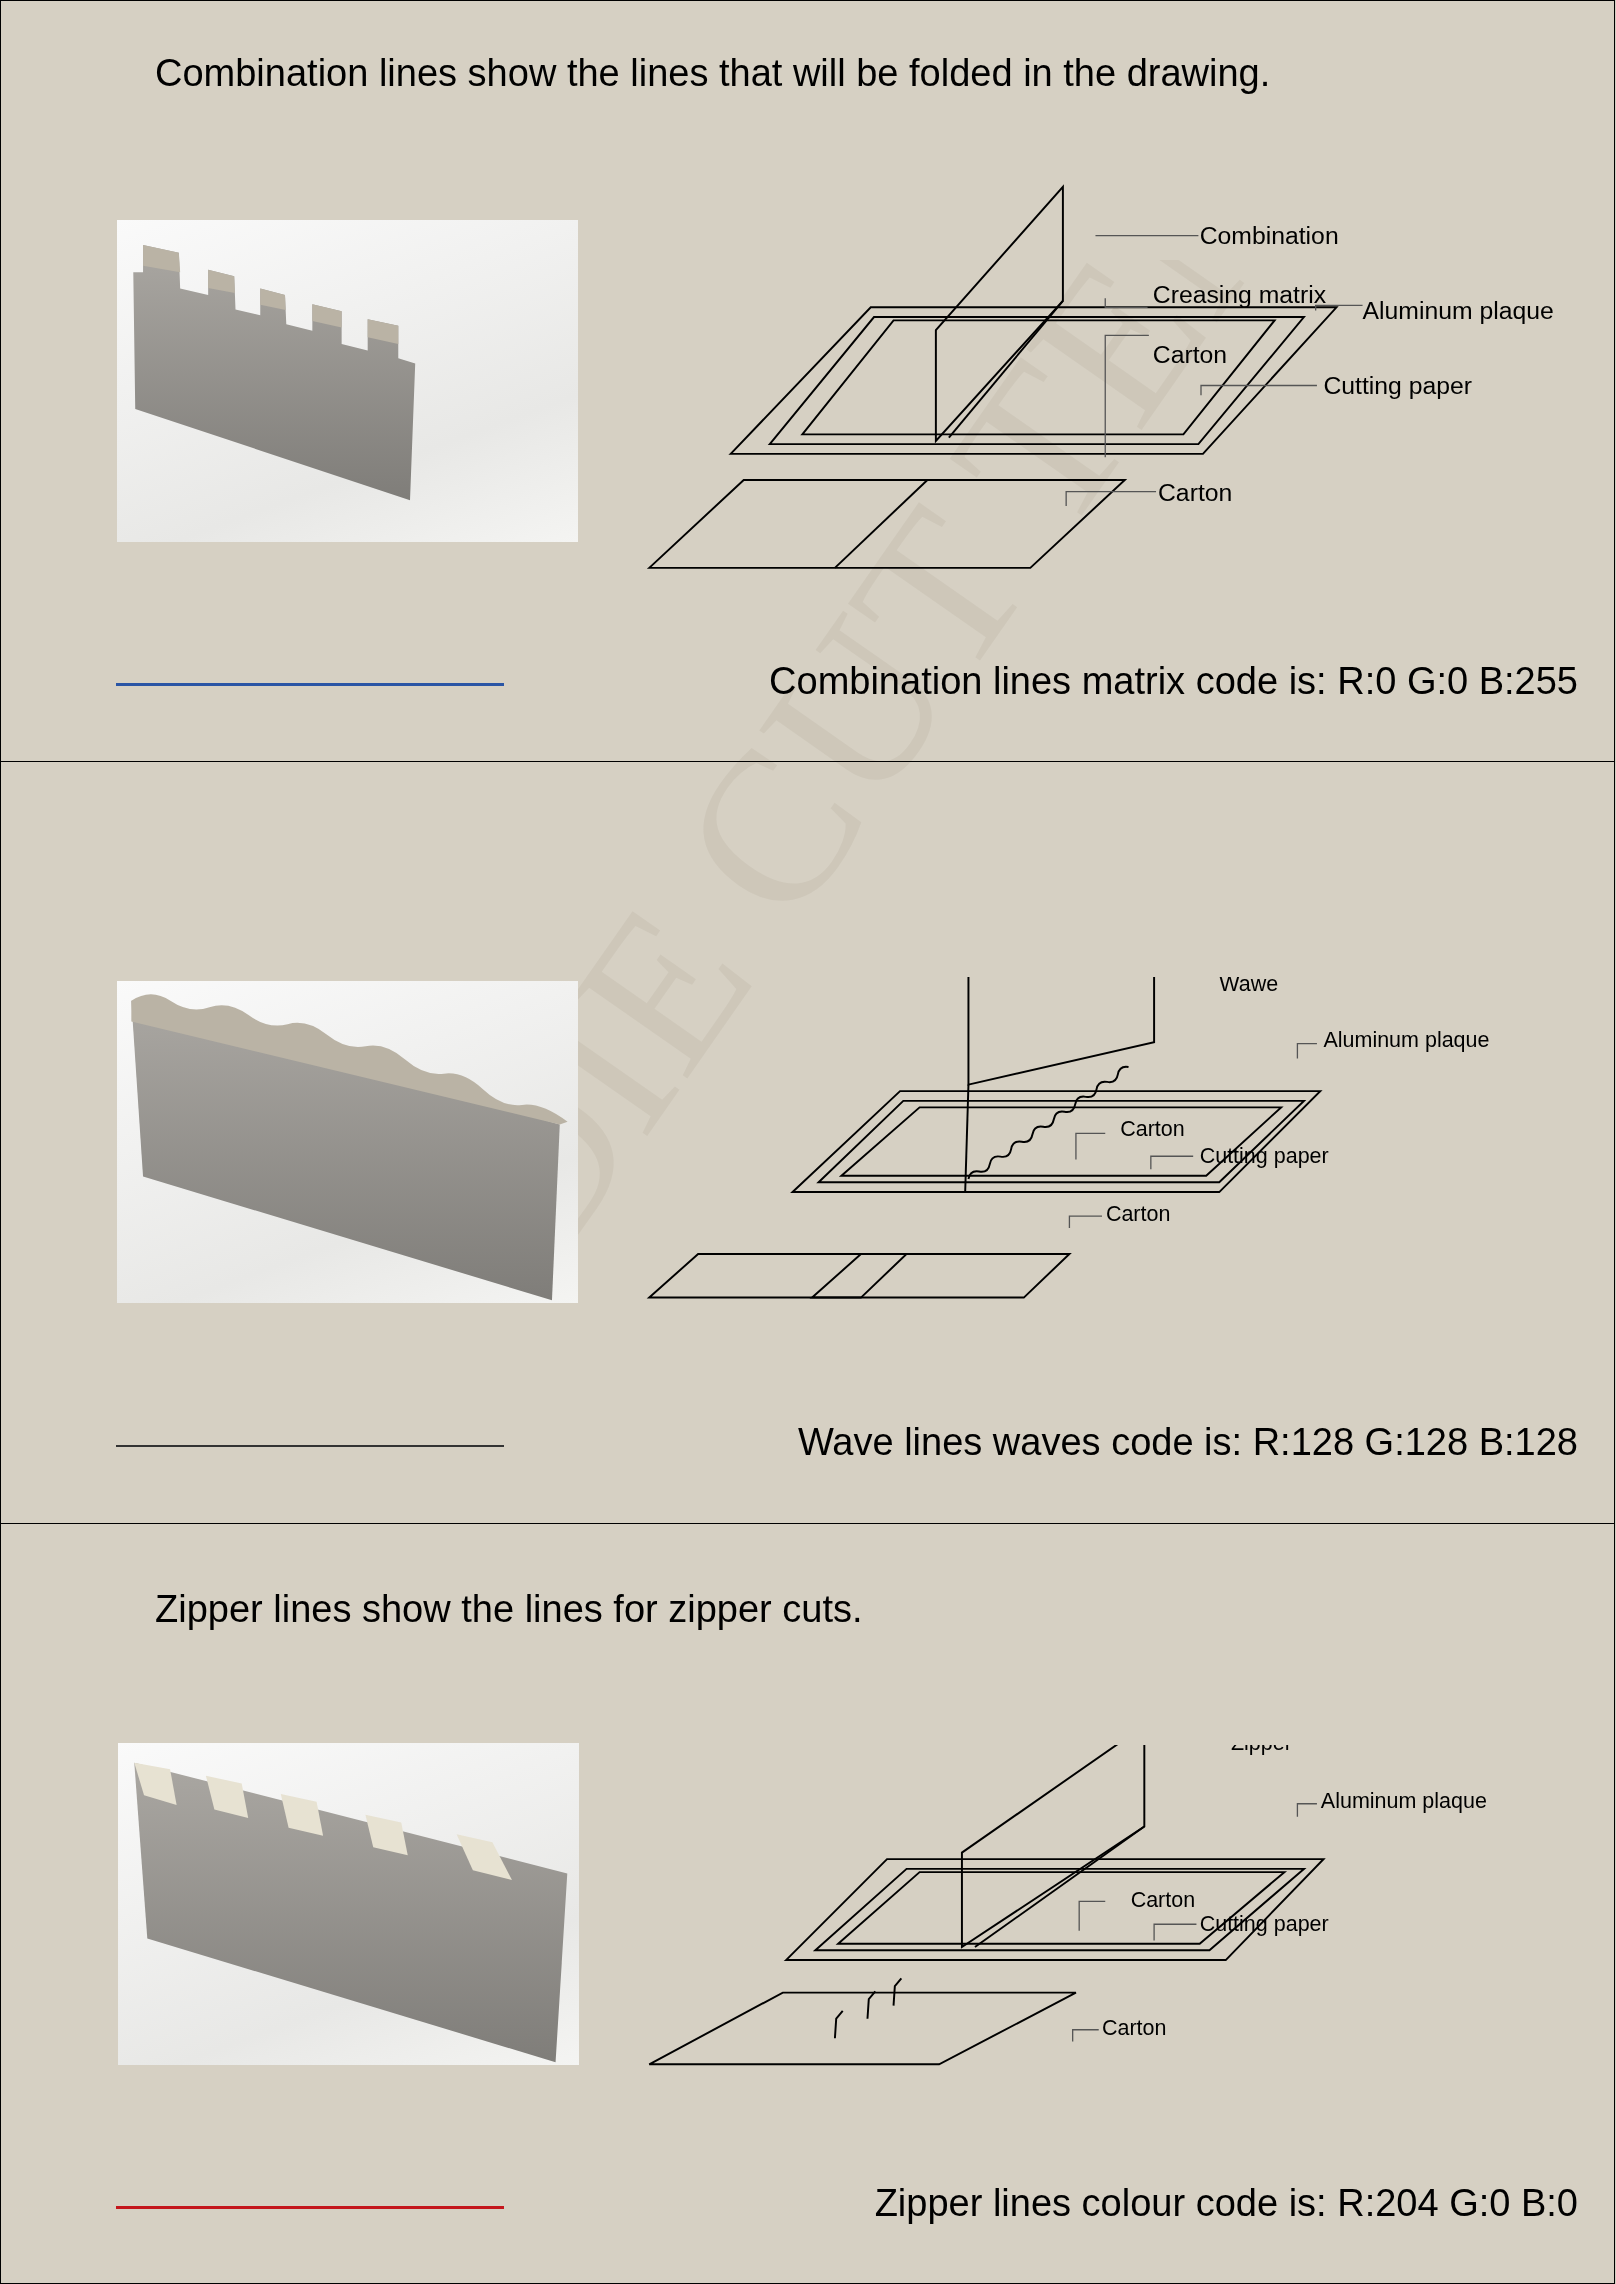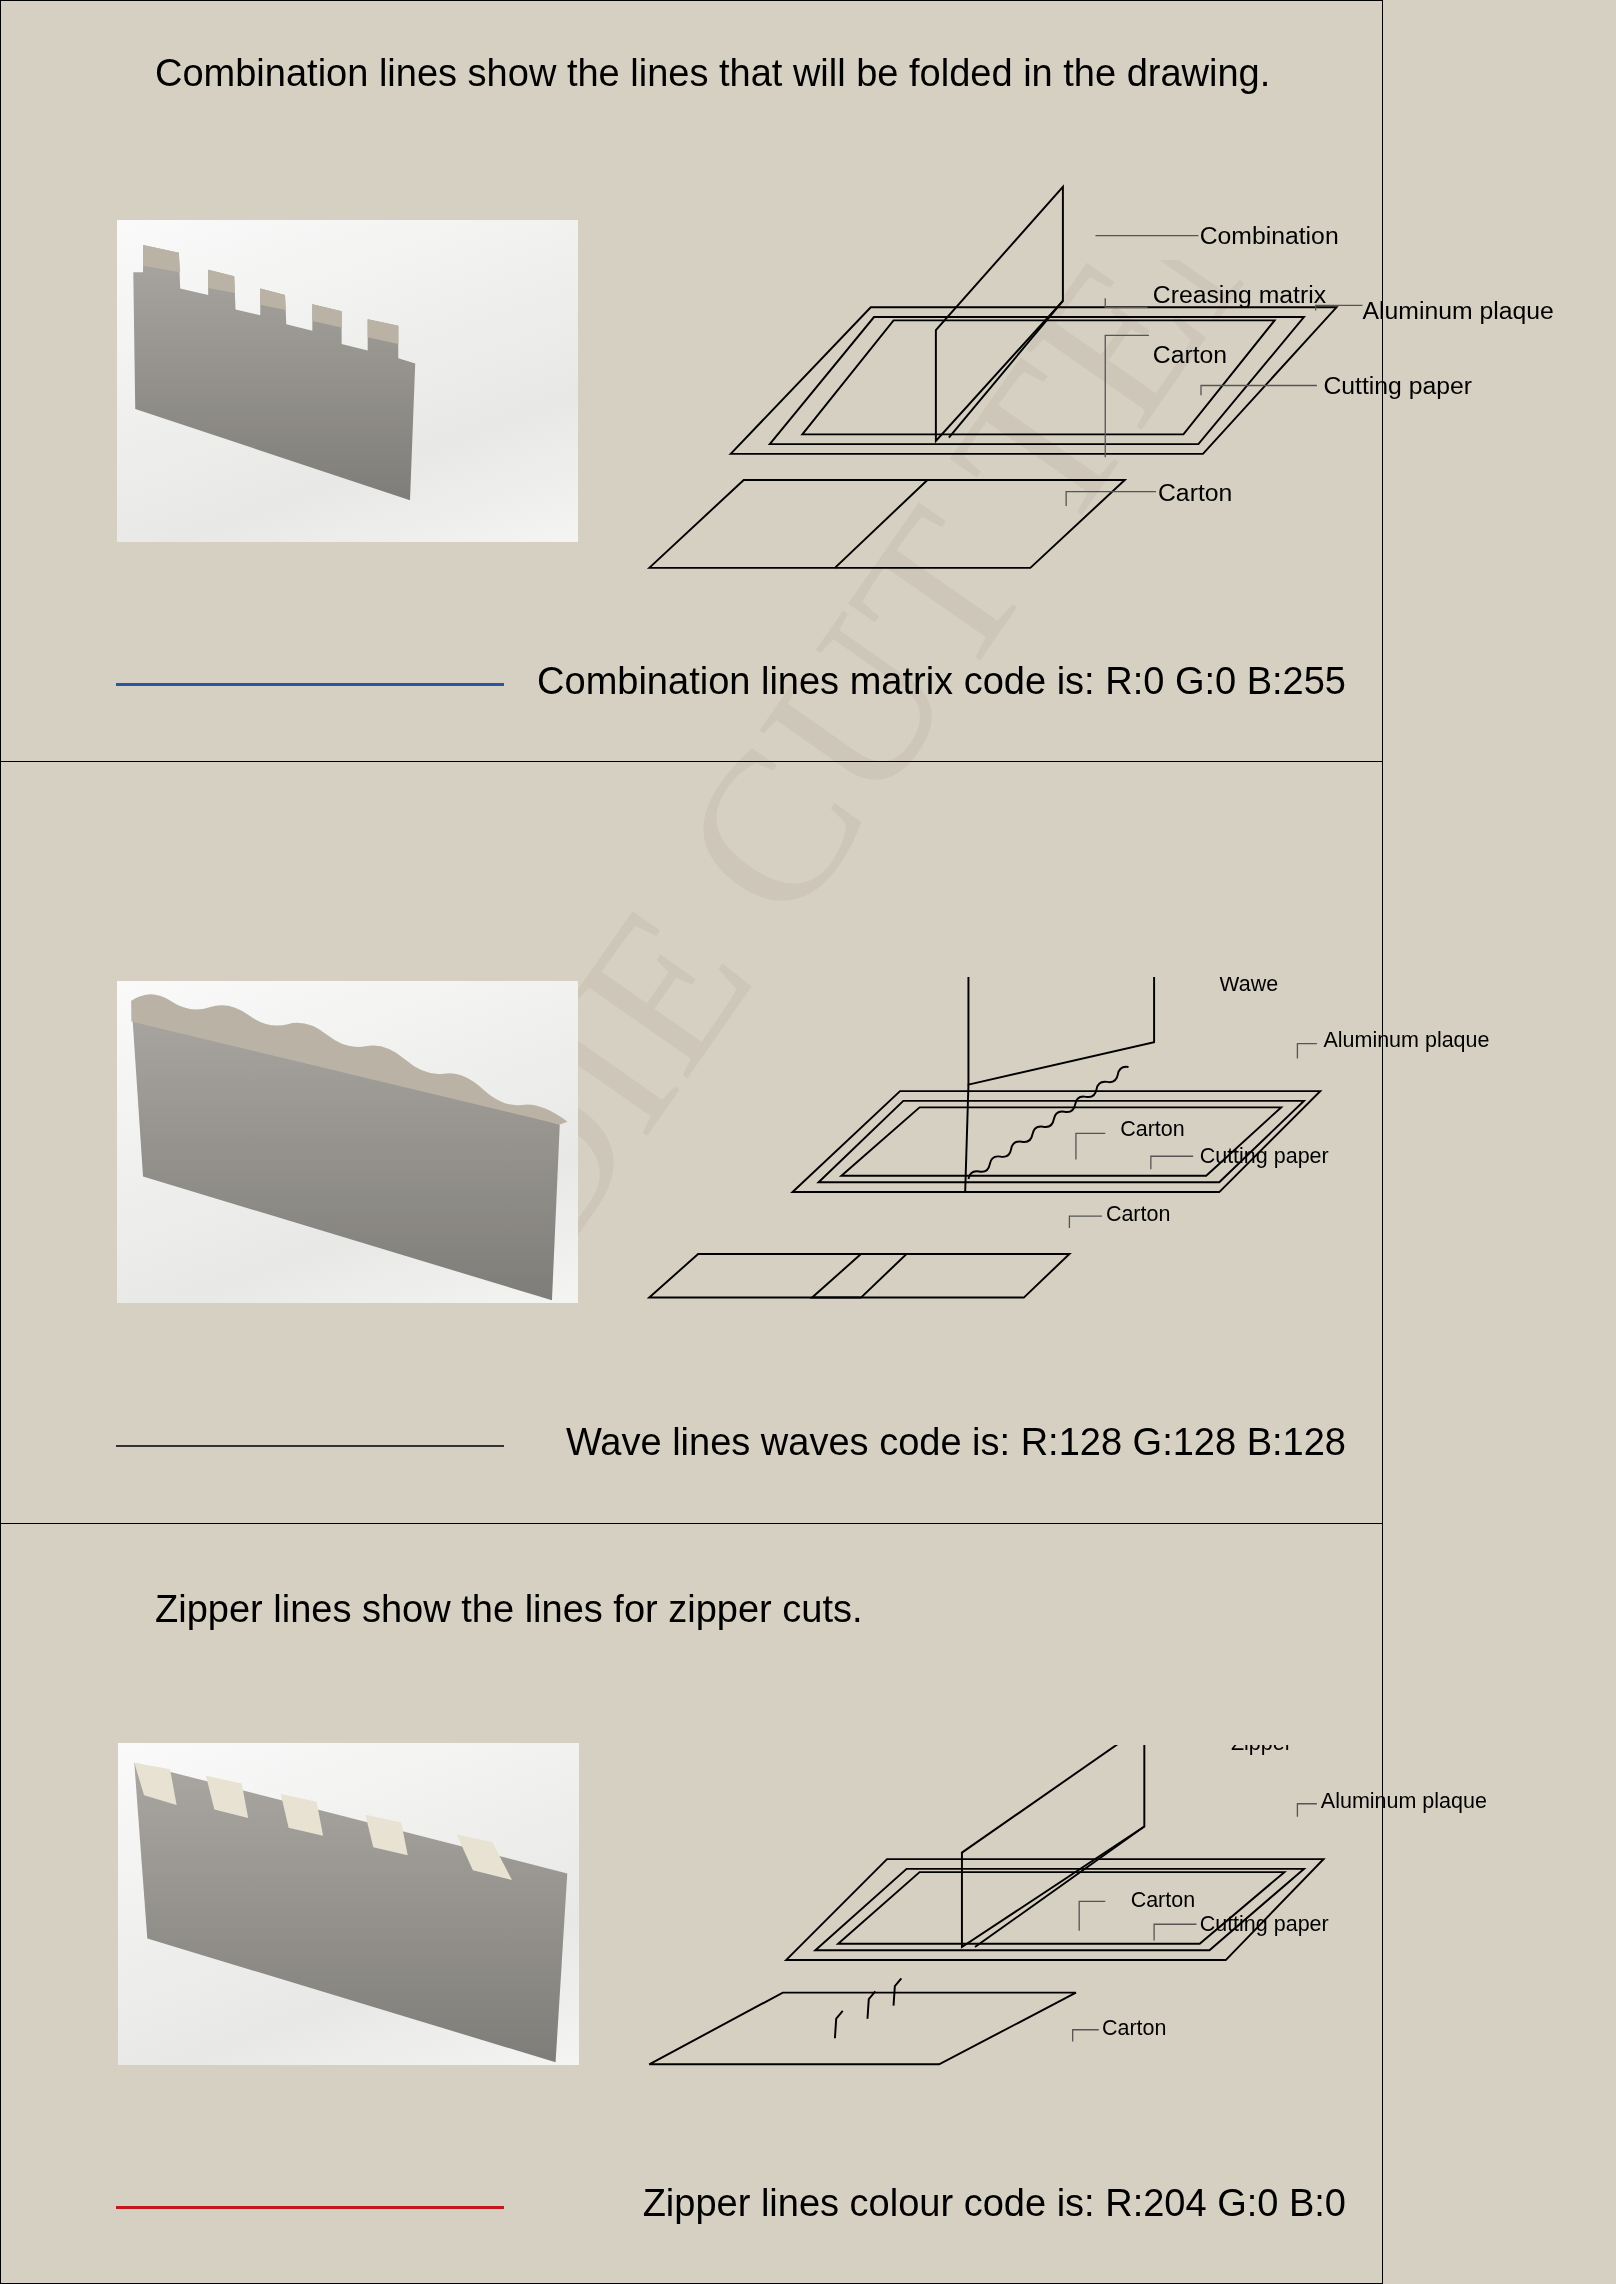--- a/index.html
+++ b/index.html
@@ -1,19 +1,19 @@
 <!DOCTYPE html>
 <html style="font-size:10.4px"><head>
 <meta charset="utf-8">
 <style>
   html, body { margin:0; padding:0; }
   body { width:1616px; height:2284px; background:#d6d0c3; position:relative; overflow:hidden;
          font-family:"Liberation Sans", sans-serif; color:#000; }
   .watermark { position:absolute; left:456px; top:260px; width:1042px; height:1107px; pointer-events:none; }
-  .panel { position:absolute; left:0; width:1383px; border:1.3px solid #000; box-sizing:border-box; }
+  .panel { position:absolute; left:0; width:1615px; border:1.3px solid #000; box-sizing:border-box; }
   .panel + .panel { border-top:none; }
   .heading { position:absolute; left:154px; font-size:38px; }
   .photo { position:absolute; background:linear-gradient(160deg,#fafafa,#e8e8e6 70%,#f4f4f2); overflow:hidden; }
   .diagram { position:absolute; }
   .code-line { position:absolute; left:115px; width:388px; height:3.3px; }
   .code-text { position:absolute; right:36px; font-size:38px; }
   .lbl { font-family:"Liberation Sans", sans-serif; font-size:38px; fill:#000; }
   .lbl-s { font-family:"Liberation Sans", sans-serif; font-size:33px; fill:#000; }
 </style>
 </head>

